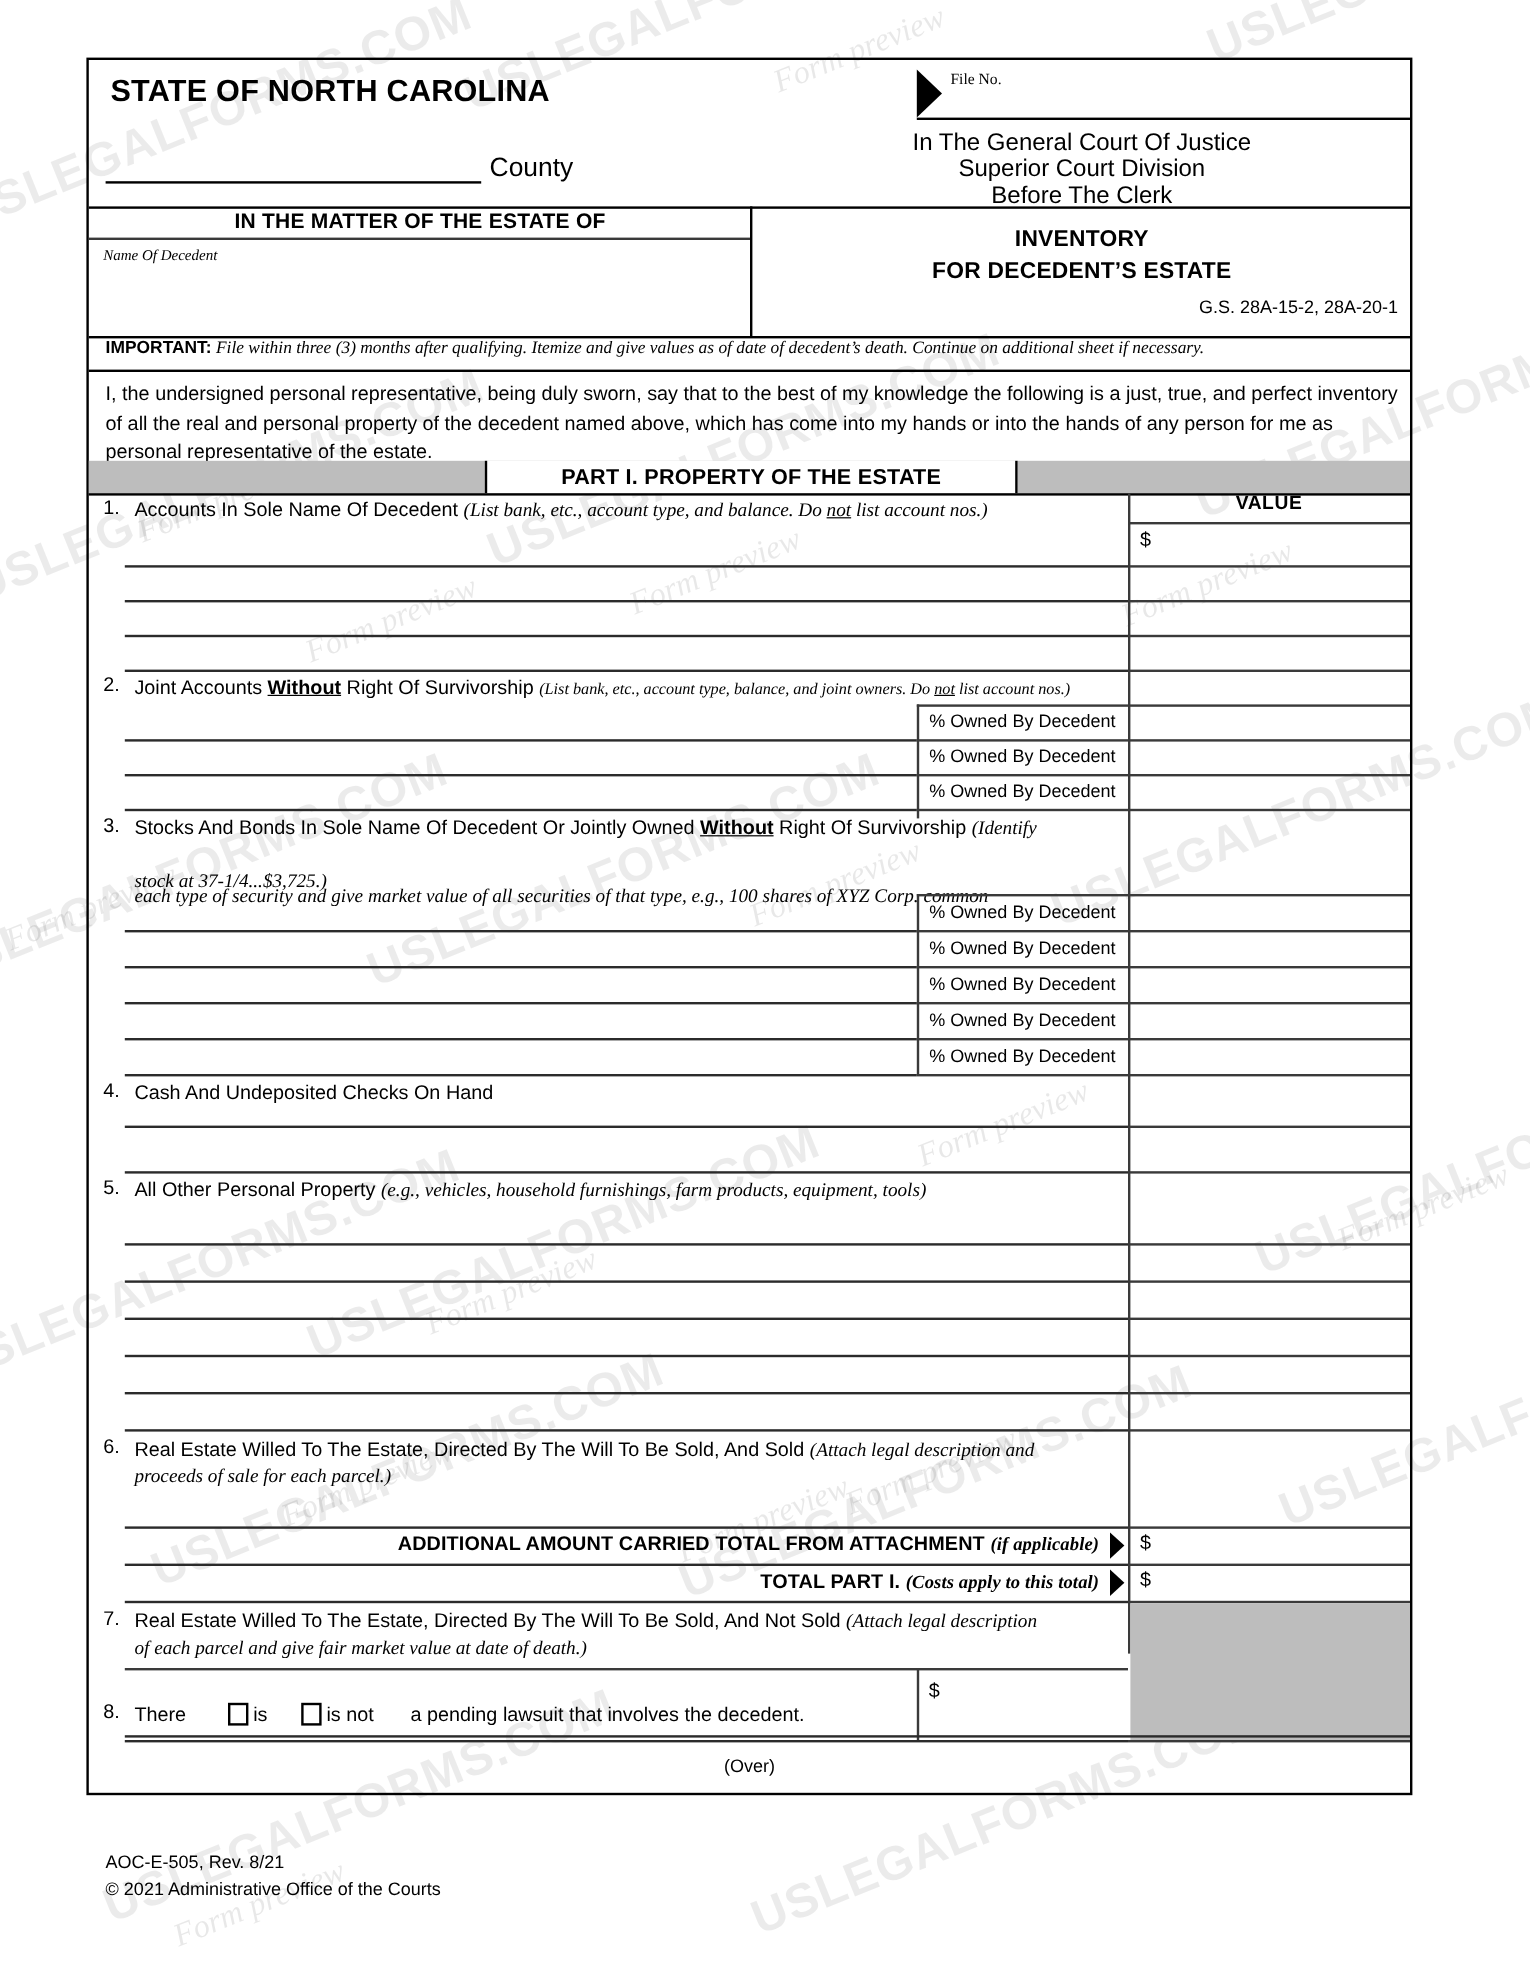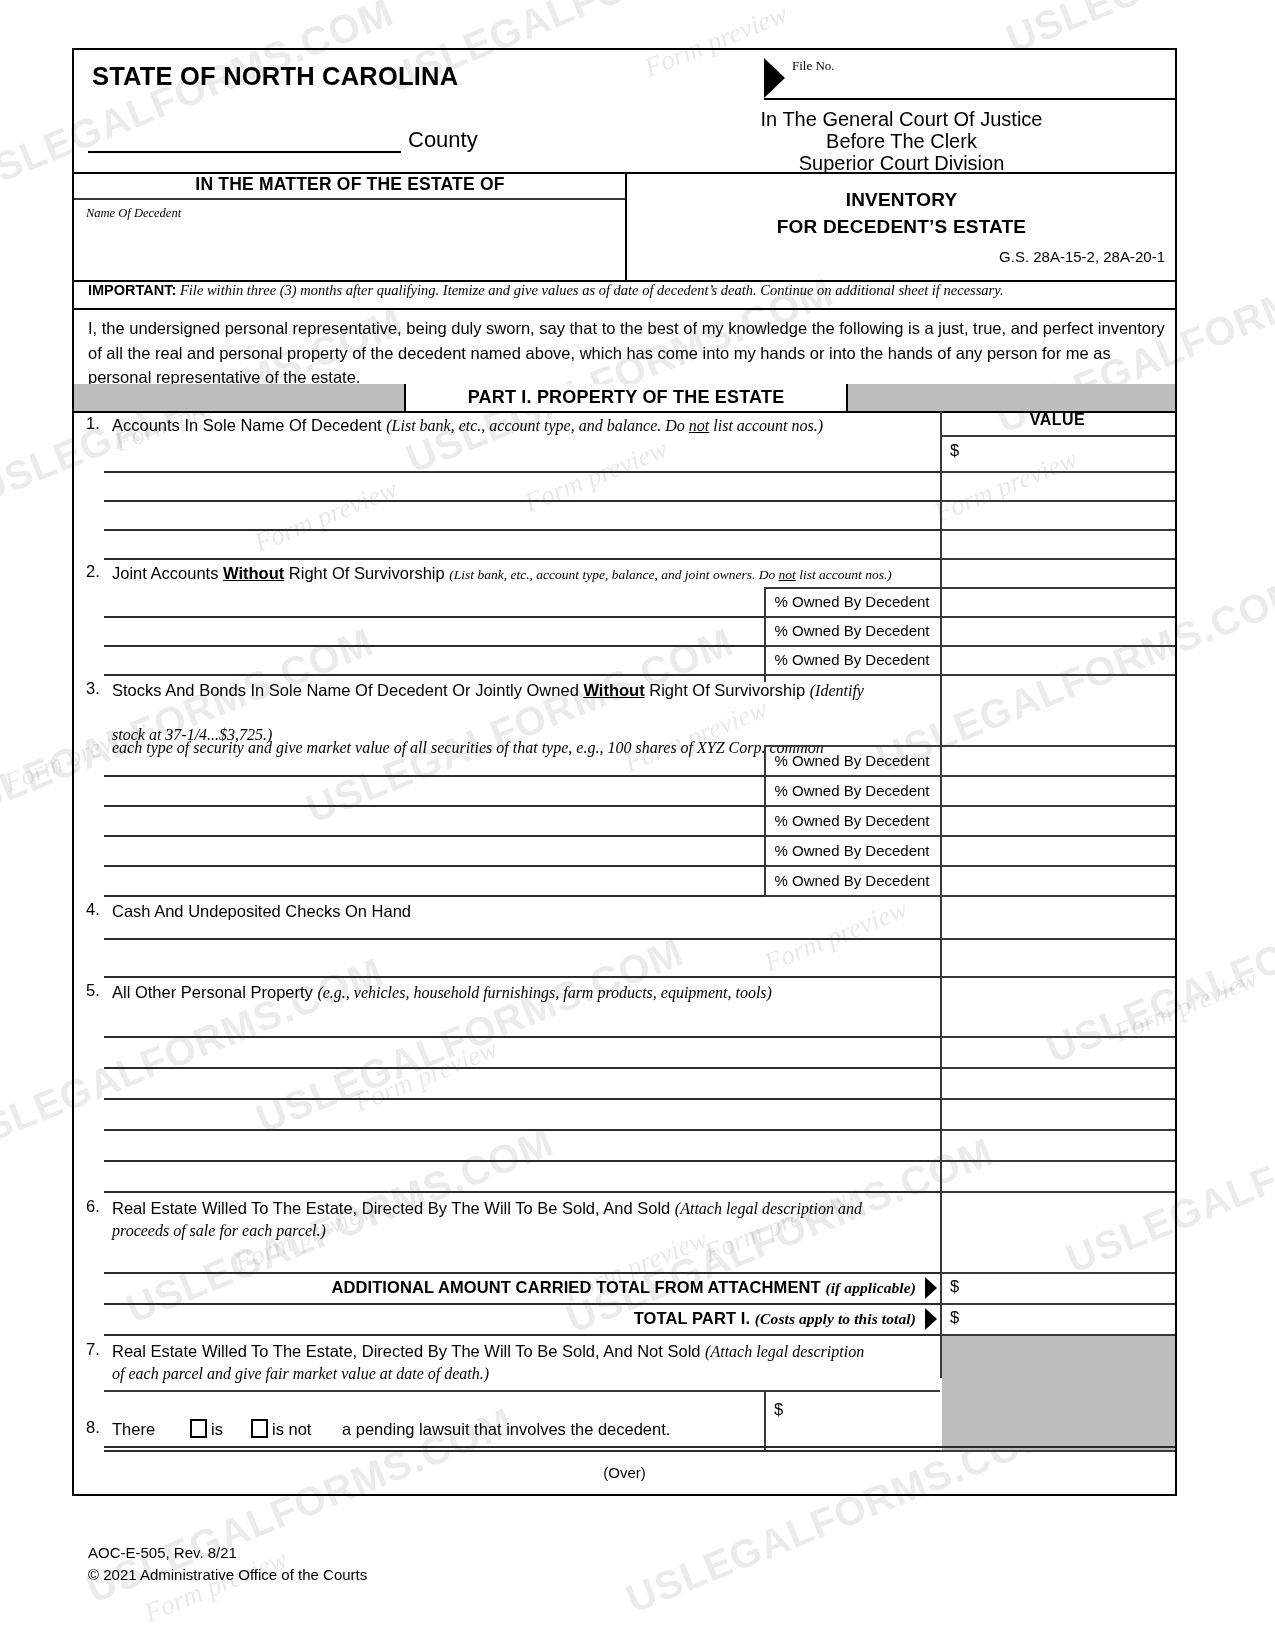--- a/index.html
+++ b/index.html
@@ -260,22 +260,22 @@
     <div class="state-title">STATE OF NORTH CAROLINA</div>
     <div class="county-rule"></div>
     <div class="county-label">County</div>
 
     <div class="arrow-blk" style="left:690px; top:8px;"></div>
     <div class="fileno-label">File No.</div>
     <div class="hline" style="left:690px; top:48px; width:411px;"></div>
 
     <div class="court-lines">
       <div>In The General Court Of Justice</div>
+      <div>Superior Court Division</div>
       <div>Before The Clerk</div>
-      <div>Superior Court Division</div>
     </div>
 
     <div class="hline" style="left:0; top:122px; width:1101px;"></div>
 
     <div class="vline" style="left:551px; top:122px; height:108px;"></div>
 
     <div class="matter-title">IN THE MATTER OF THE ESTATE OF</div>
     <div class="hline thin" style="left:0; top:148px; width:551px;"></div>
     <div class="decedent-label">Name Of Decedent</div>
 

